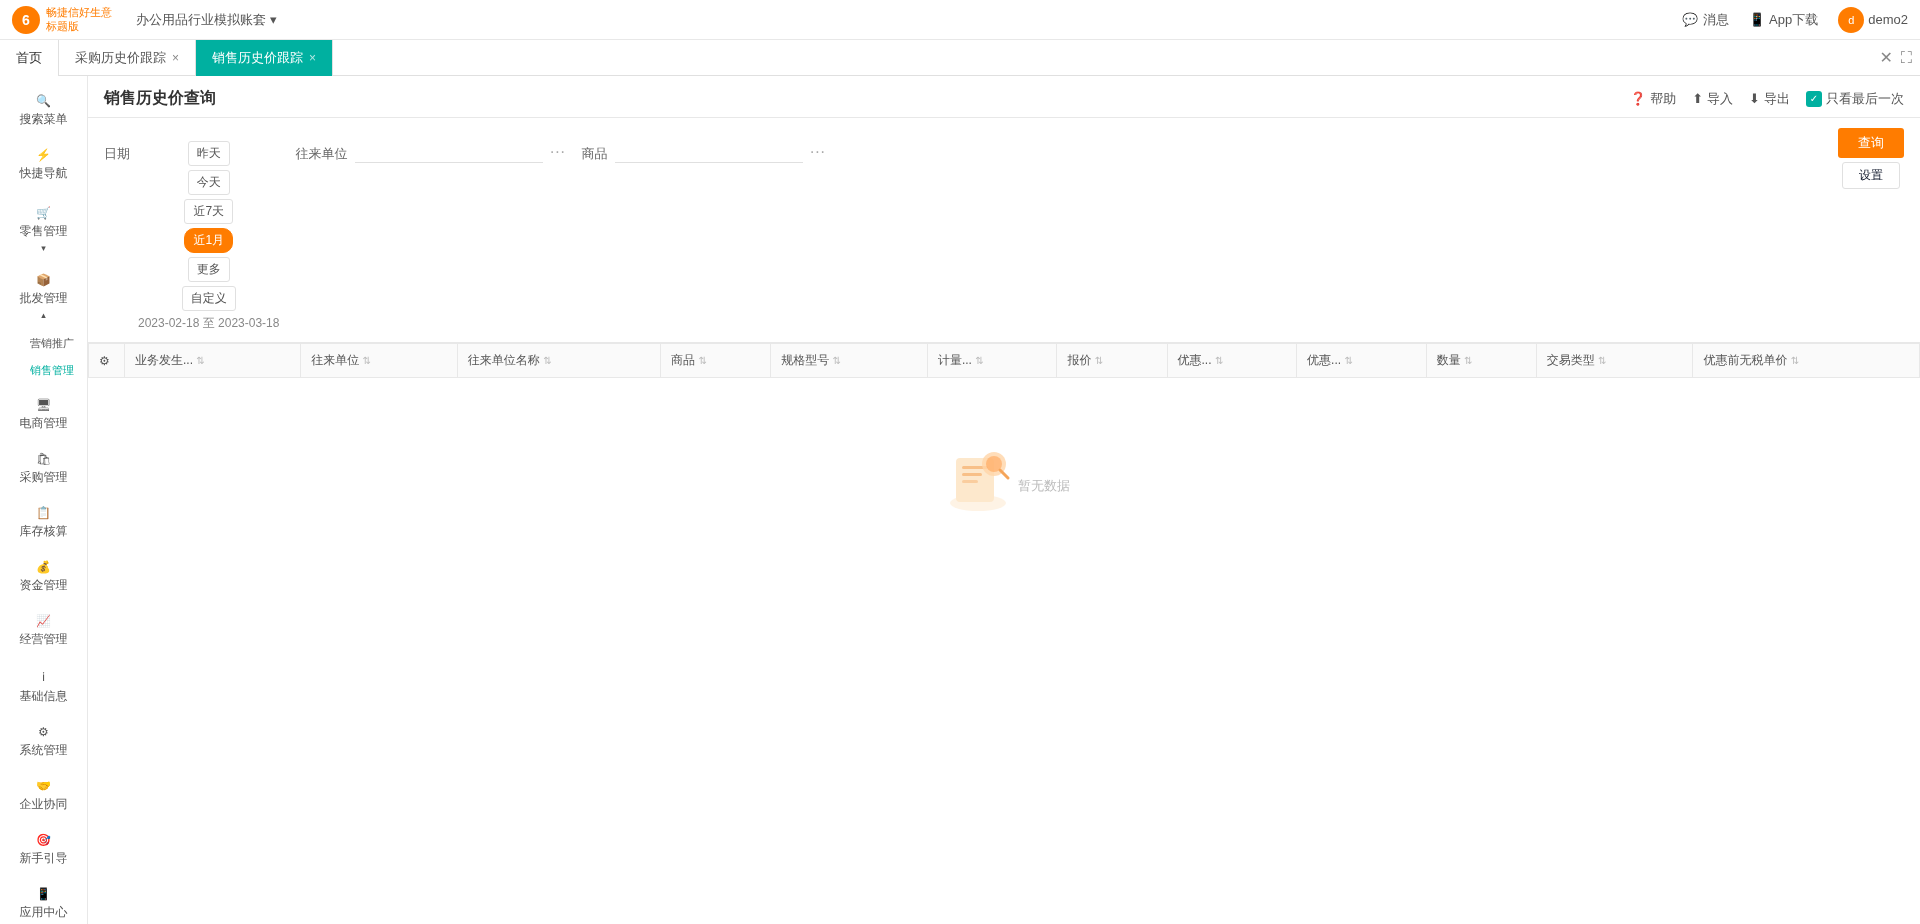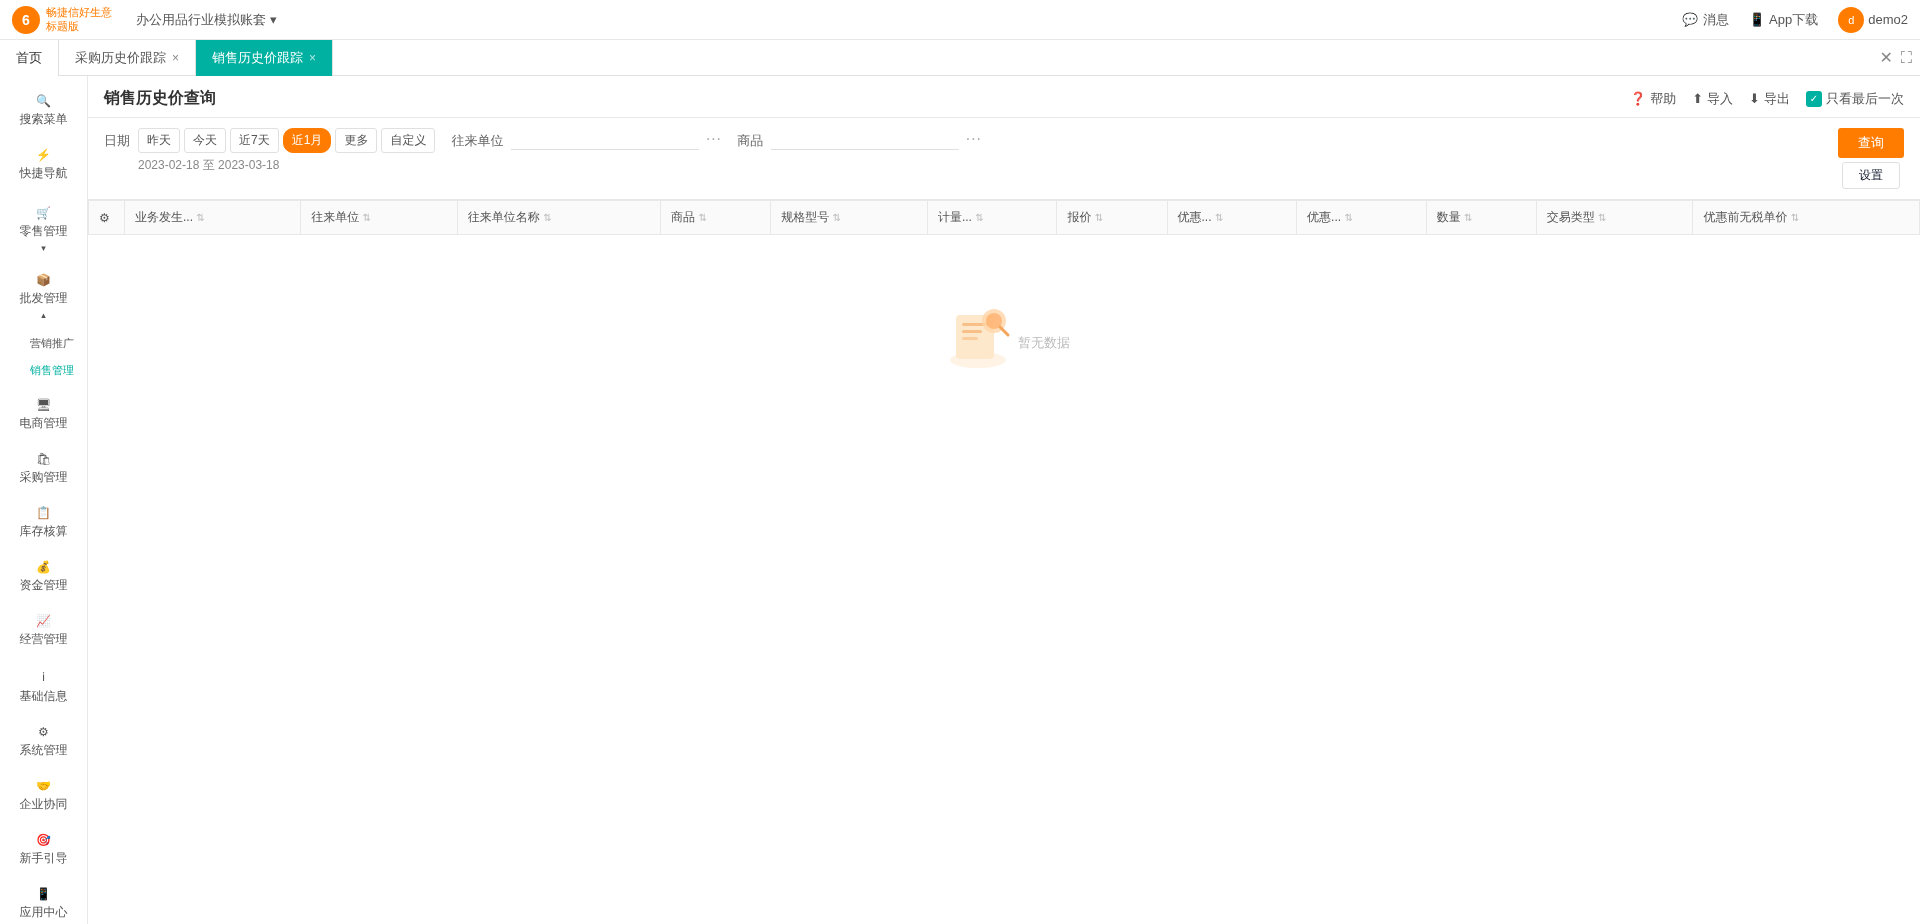--- a/index.html
+++ b/index.html
@@ -40,24 +40,24 @@
     
     .page-header { background: #fff; padding: 12px 16px 8px; display: flex; align-items: center; justify-content: space-between; border-bottom: 1px solid #e8e8e8; flex-shrink: 0; }
     .page-title { font-size: 16px; font-weight: bold; color: #333; text-align: center; }
     .page-header-actions { display: flex; align-items: center; gap: 16px; font-size: 13px; color: #555; }
     .header-action { display: flex; align-items: center; gap: 4px; cursor: pointer; }
     .only-last-checkbox { display: flex; align-items: center; gap: 4px; }
     .checkbox-checked { width: 16px; height: 16px; background: #00b0a0; border-radius: 3px; display: flex; align-items: center; justify-content: center; color: #fff; font-size: 10px; }
 
     
     .filter-area { background: #fff; padding: 10px 16px; display: flex; align-items: flex-start; gap: 16px; border-bottom: 1px solid #e8e8e8; flex-shrink: 0; flex-wrap: wrap; }
-    .filter-group { display: flex; align-items: flex-start; gap: 8px; }
+    .filter-group { display: flex; align-items: flex-start; gap: 8px; margin-top: 13px; }
     .filter-label { color: #666; font-size: 13px; white-space: nowrap; padding-top: 4px; }
     .filter-date-section { display: flex; flex-direction: column; gap: 4px; }
-    .date-buttons { display: flex; align-items: center; gap: 4px; }
+    .date-buttons { display: flex; align-items: center; gap: 4px; flex-direction: column; }
     .date-btn { padding: 3px 8px; border: 1px solid #e0e0e0; border-radius: 3px; cursor: pointer; font-size: 12px; color: #555; background: #fff; }
     .date-btn.active { background: #ff7c00; color: #fff; border-color: #ff7c00; border-radius: 10px; }
     .date-range { font-size: 12px; color: #888; }
     .filter-input-group { display: flex; align-items: center; gap: 6px; }
     .filter-input { border: none; border-bottom: 1px solid #e0e0e0; padding: 3px 6px; font-size: 13px; color: #333; outline: none; min-width: 160px; background: transparent; }
     .filter-dots { color: #aaa; cursor: pointer; font-size: 16px; }
     .filter-actions { margin-left: auto; display: flex; flex-direction: column; gap: 4px; align-items: center; }
     .btn-query { background: #ff7c00; color: #fff; border: none; padding: 6px 20px; border-radius: 3px; cursor: pointer; font-size: 13px; }
     .btn-settings { background: #fff; color: #0f172a; border: 1px solid #e0e0e0; padding: 4px 16px; border-radius: 3px; cursor: pointer; font-size: 12px; }
 

